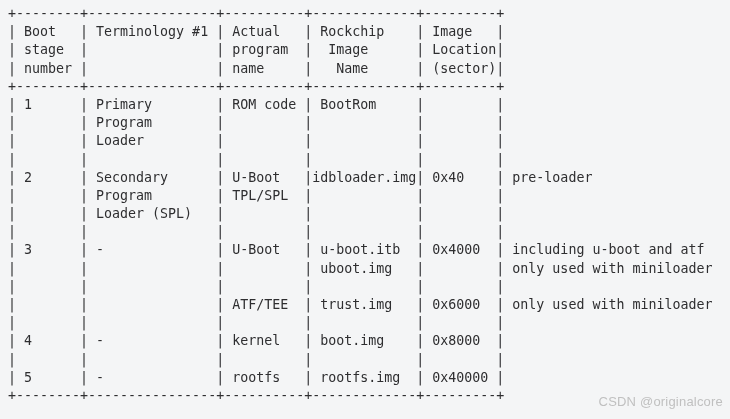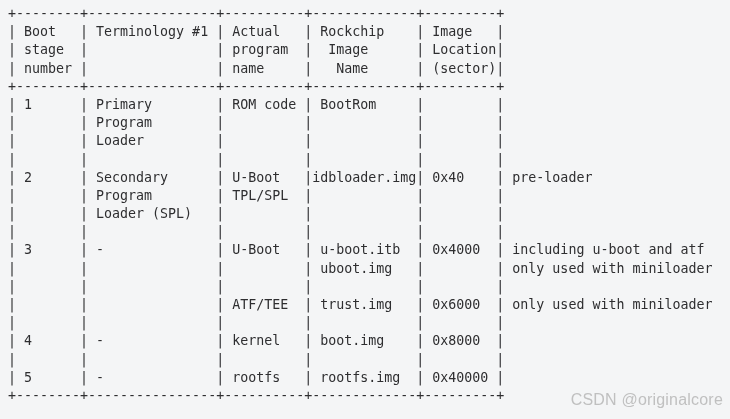--- a/index.html
+++ b/index.html
@@ -24,21 +24,21 @@
   }
   pre.ascii-table div {
     height: 18.2px;
     white-space: pre;
   }
   .watermark {
     position: absolute;
     right: 7px;
     bottom: 10px;
     font-family: "Liberation Sans", "DejaVu Sans", sans-serif;
-    font-size: 16px;
+    font-size: 13px;
     color: #c0c0c0;
     letter-spacing: 0.2px;
     user-select: none;
   }
 </style>
 </head>
 <body>
 
 <pre class="ascii-table"><div>+--------+----------------+----------+-------------+---------+</div><div>| Boot   | Terminology #1 | Actual   | Rockchip    | Image   |</div><div>| stage  |                | program  |  Image      | Location|</div><div>| number |                | name     |   Name      | (sector)|</div><div>+--------+----------------+----------+-------------+---------+</div><div>| 1      | Primary        | ROM code | BootRom     |         |</div><div>|        | Program        |          |             |         |</div><div>|        | Loader         |          |             |         |</div><div>|        |                |          |             |         |</div><div>| 2      | Secondary      | U-Boot   |idbloader.img| 0x40    | pre-loader</div><div>|        | Program        | TPL/SPL  |             |         |</div><div>|        | Loader (SPL)   |          |             |         |</div><div>|        |                |          |             |         |</div><div>| 3      | -              | U-Boot   | u-boot.itb  | 0x4000  | including u-boot and atf</div><div>|        |                |          | uboot.img   |         | only used with miniloader</div><div>|        |                |          |             |         |</div><div>|        |                | ATF/TEE  | trust.img   | 0x6000  | only used with miniloader</div><div>|        |                |          |             |         |</div><div>| 4      | -              | kernel   | boot.img    | 0x8000  |</div><div>|        |                |          |             |         |</div><div>| 5      | -              | rootfs   | rootfs.img  | 0x40000 |</div><div>+--------+----------------+----------+-------------+---------+</div></pre>
 

